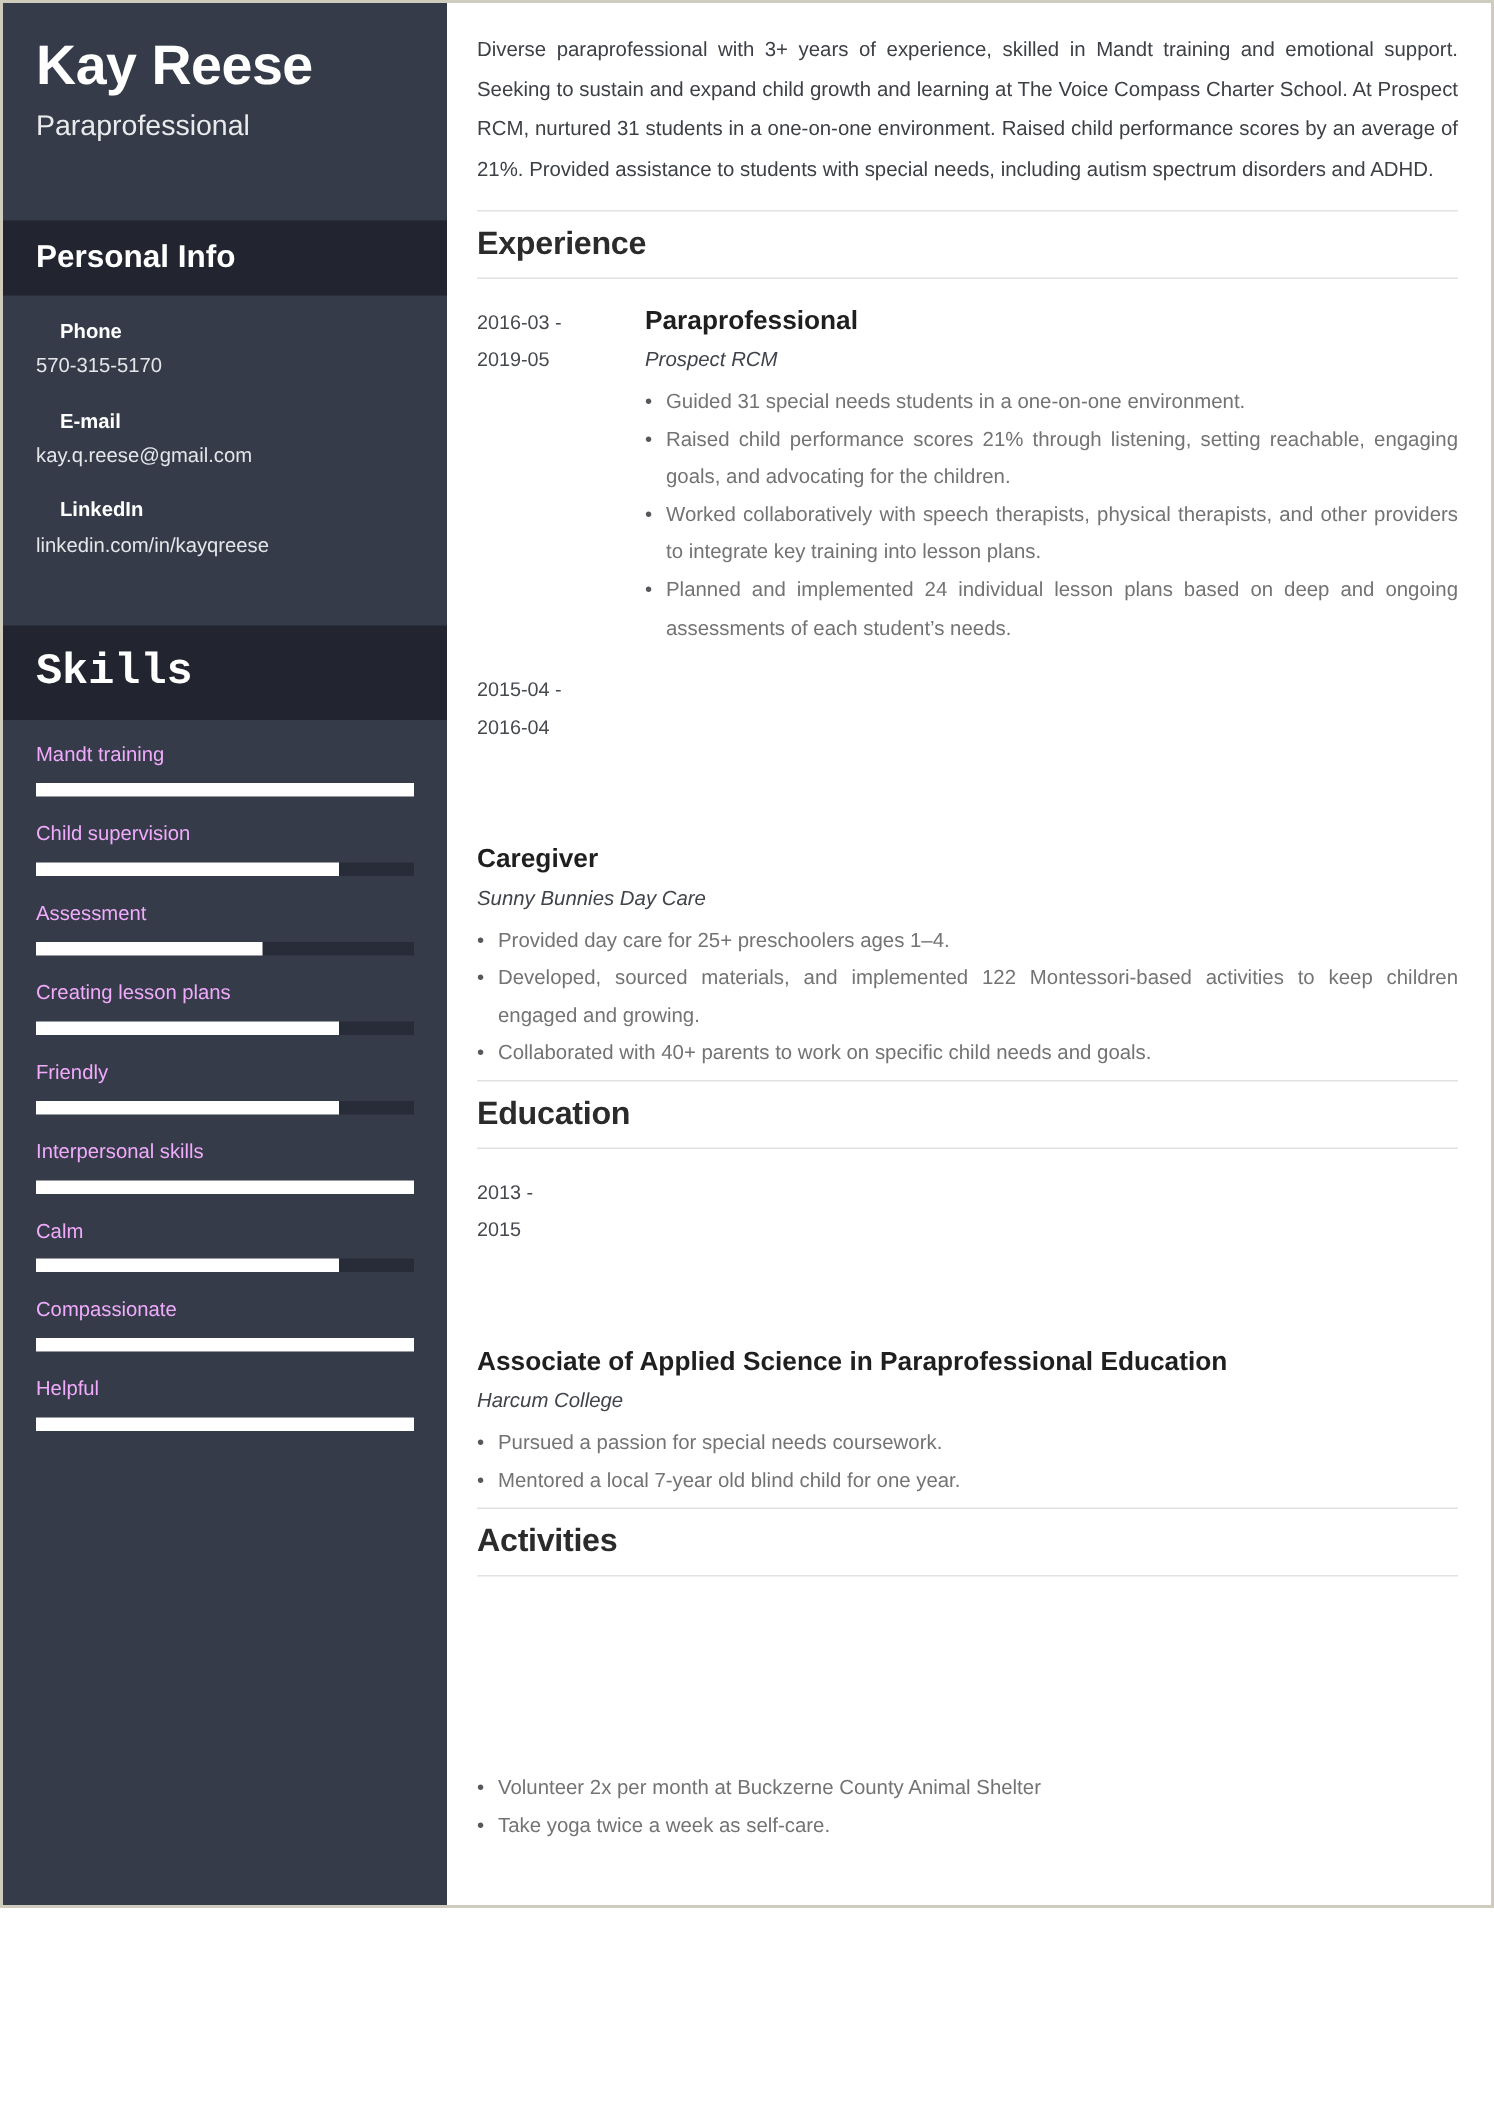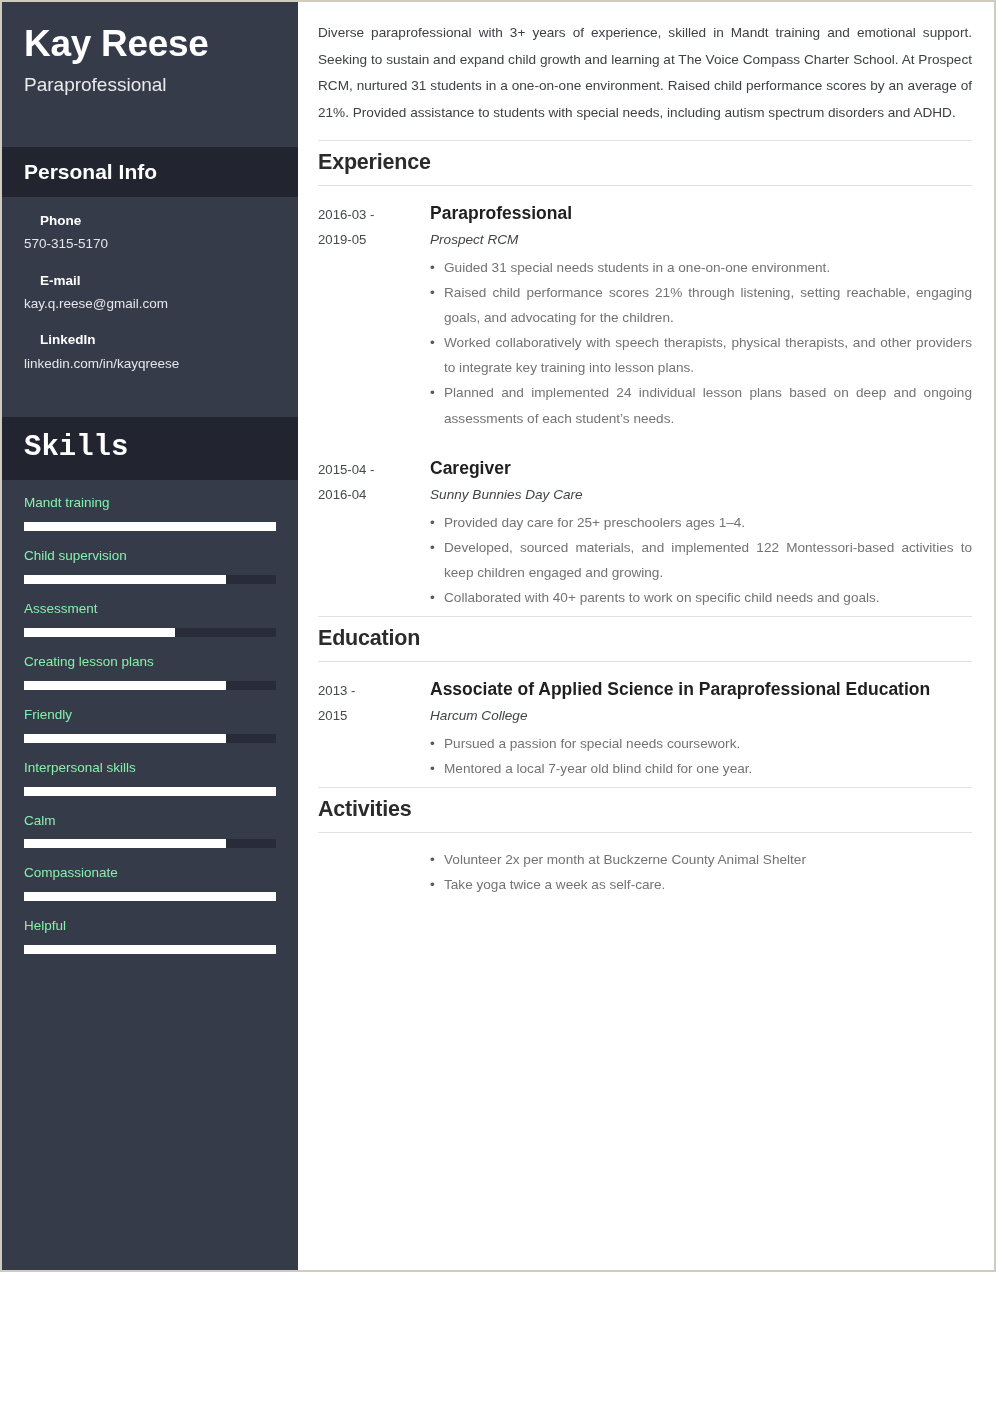--- a/index.html
+++ b/index.html
@@ -95,21 +95,21 @@
     word-break: break-word;
   }
 
   .skills-body {
     padding: 14px 22px 20px 22px;
   }
   .skill { margin-bottom: 16px; }
   .skill:last-child { margin-bottom: 0; }
   .skill-name {
     font-size: 13.5px;
-    color: #86efac;
+    color: #f0abfc;
     line-height: 1.4;
     margin: 0 0 9px 0;
   }
   .skill-bar-track {
     position: relative;
     height: 9px;
     width: 100%;
     background: #282c38;
   }
   .skill-bar-fill {
@@ -147,23 +147,23 @@
     font-weight: bold;
     color: #2b2b2b;
     line-height: 1.2;
     margin: 0;
     letter-spacing: -0.2px;
   }
 
   .entry {
     display: flex;
     align-items: flex-start;
-    margin-bottom: 24px;
-  }
-  .entry:last-child { margin-bottom: 6px; }
+    margin-bottom: 14px;
+  }
+  .entry:last-child { margin-bottom: 6px; flex-direction: column; }
 
   .entry-dates {
     flex: 0 0 112px;
     width: 112px;
     font-size: 13.2px;
     color: #46494d;
     line-height: 1.9;
     padding-top: 2px;
   }
   .entry-dates .d-line { display: block; }

